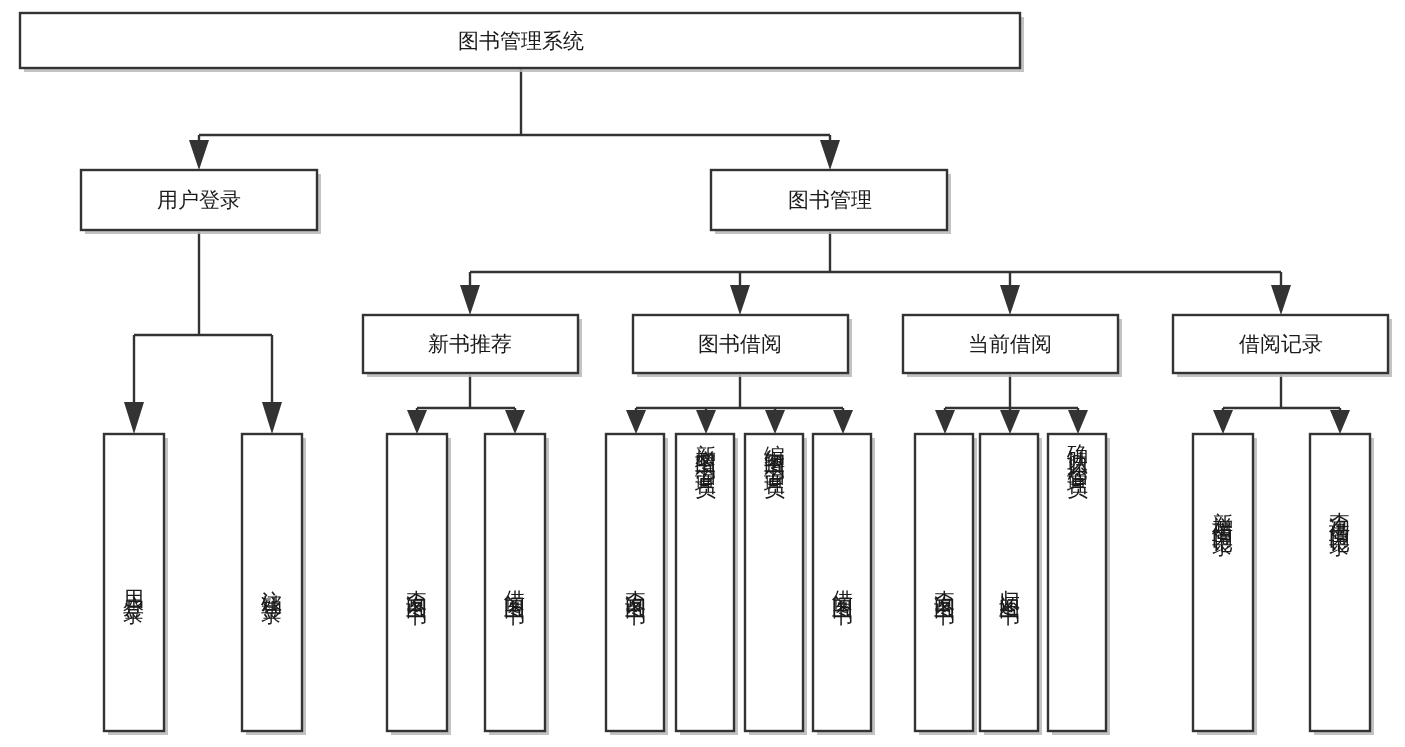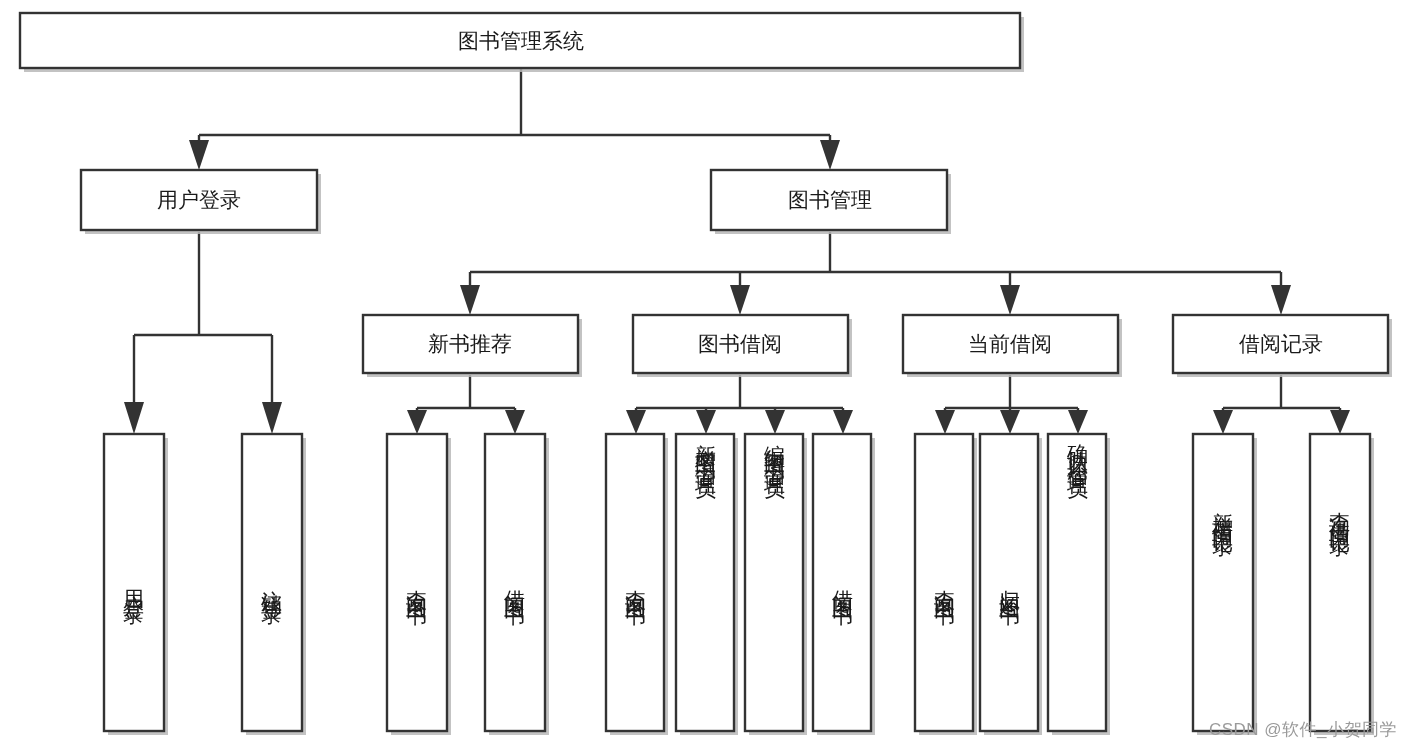--- a/index.html
+++ b/index.html
@@ -261,15 +261,14 @@
     </g>
 
     <g>
       <rect class="node-shadow" x="1314" y="438" width="60" height="297"></rect>
       <rect class="node-box" x="1310" y="434" width="60" height="297"></rect>
       <text class="node-label-vertical" x="1340" y="510" writing-mode="tb" glyph-orientation-vertical="0" style="letter-spacing:5px" dominant-baseline="central">查询借阅记录</text>
     </g>
 
   </svg>
 
-  <div class="watermark">CSDN @软件_小贺同学</div>
 
 </div>
 
 </body></html>

